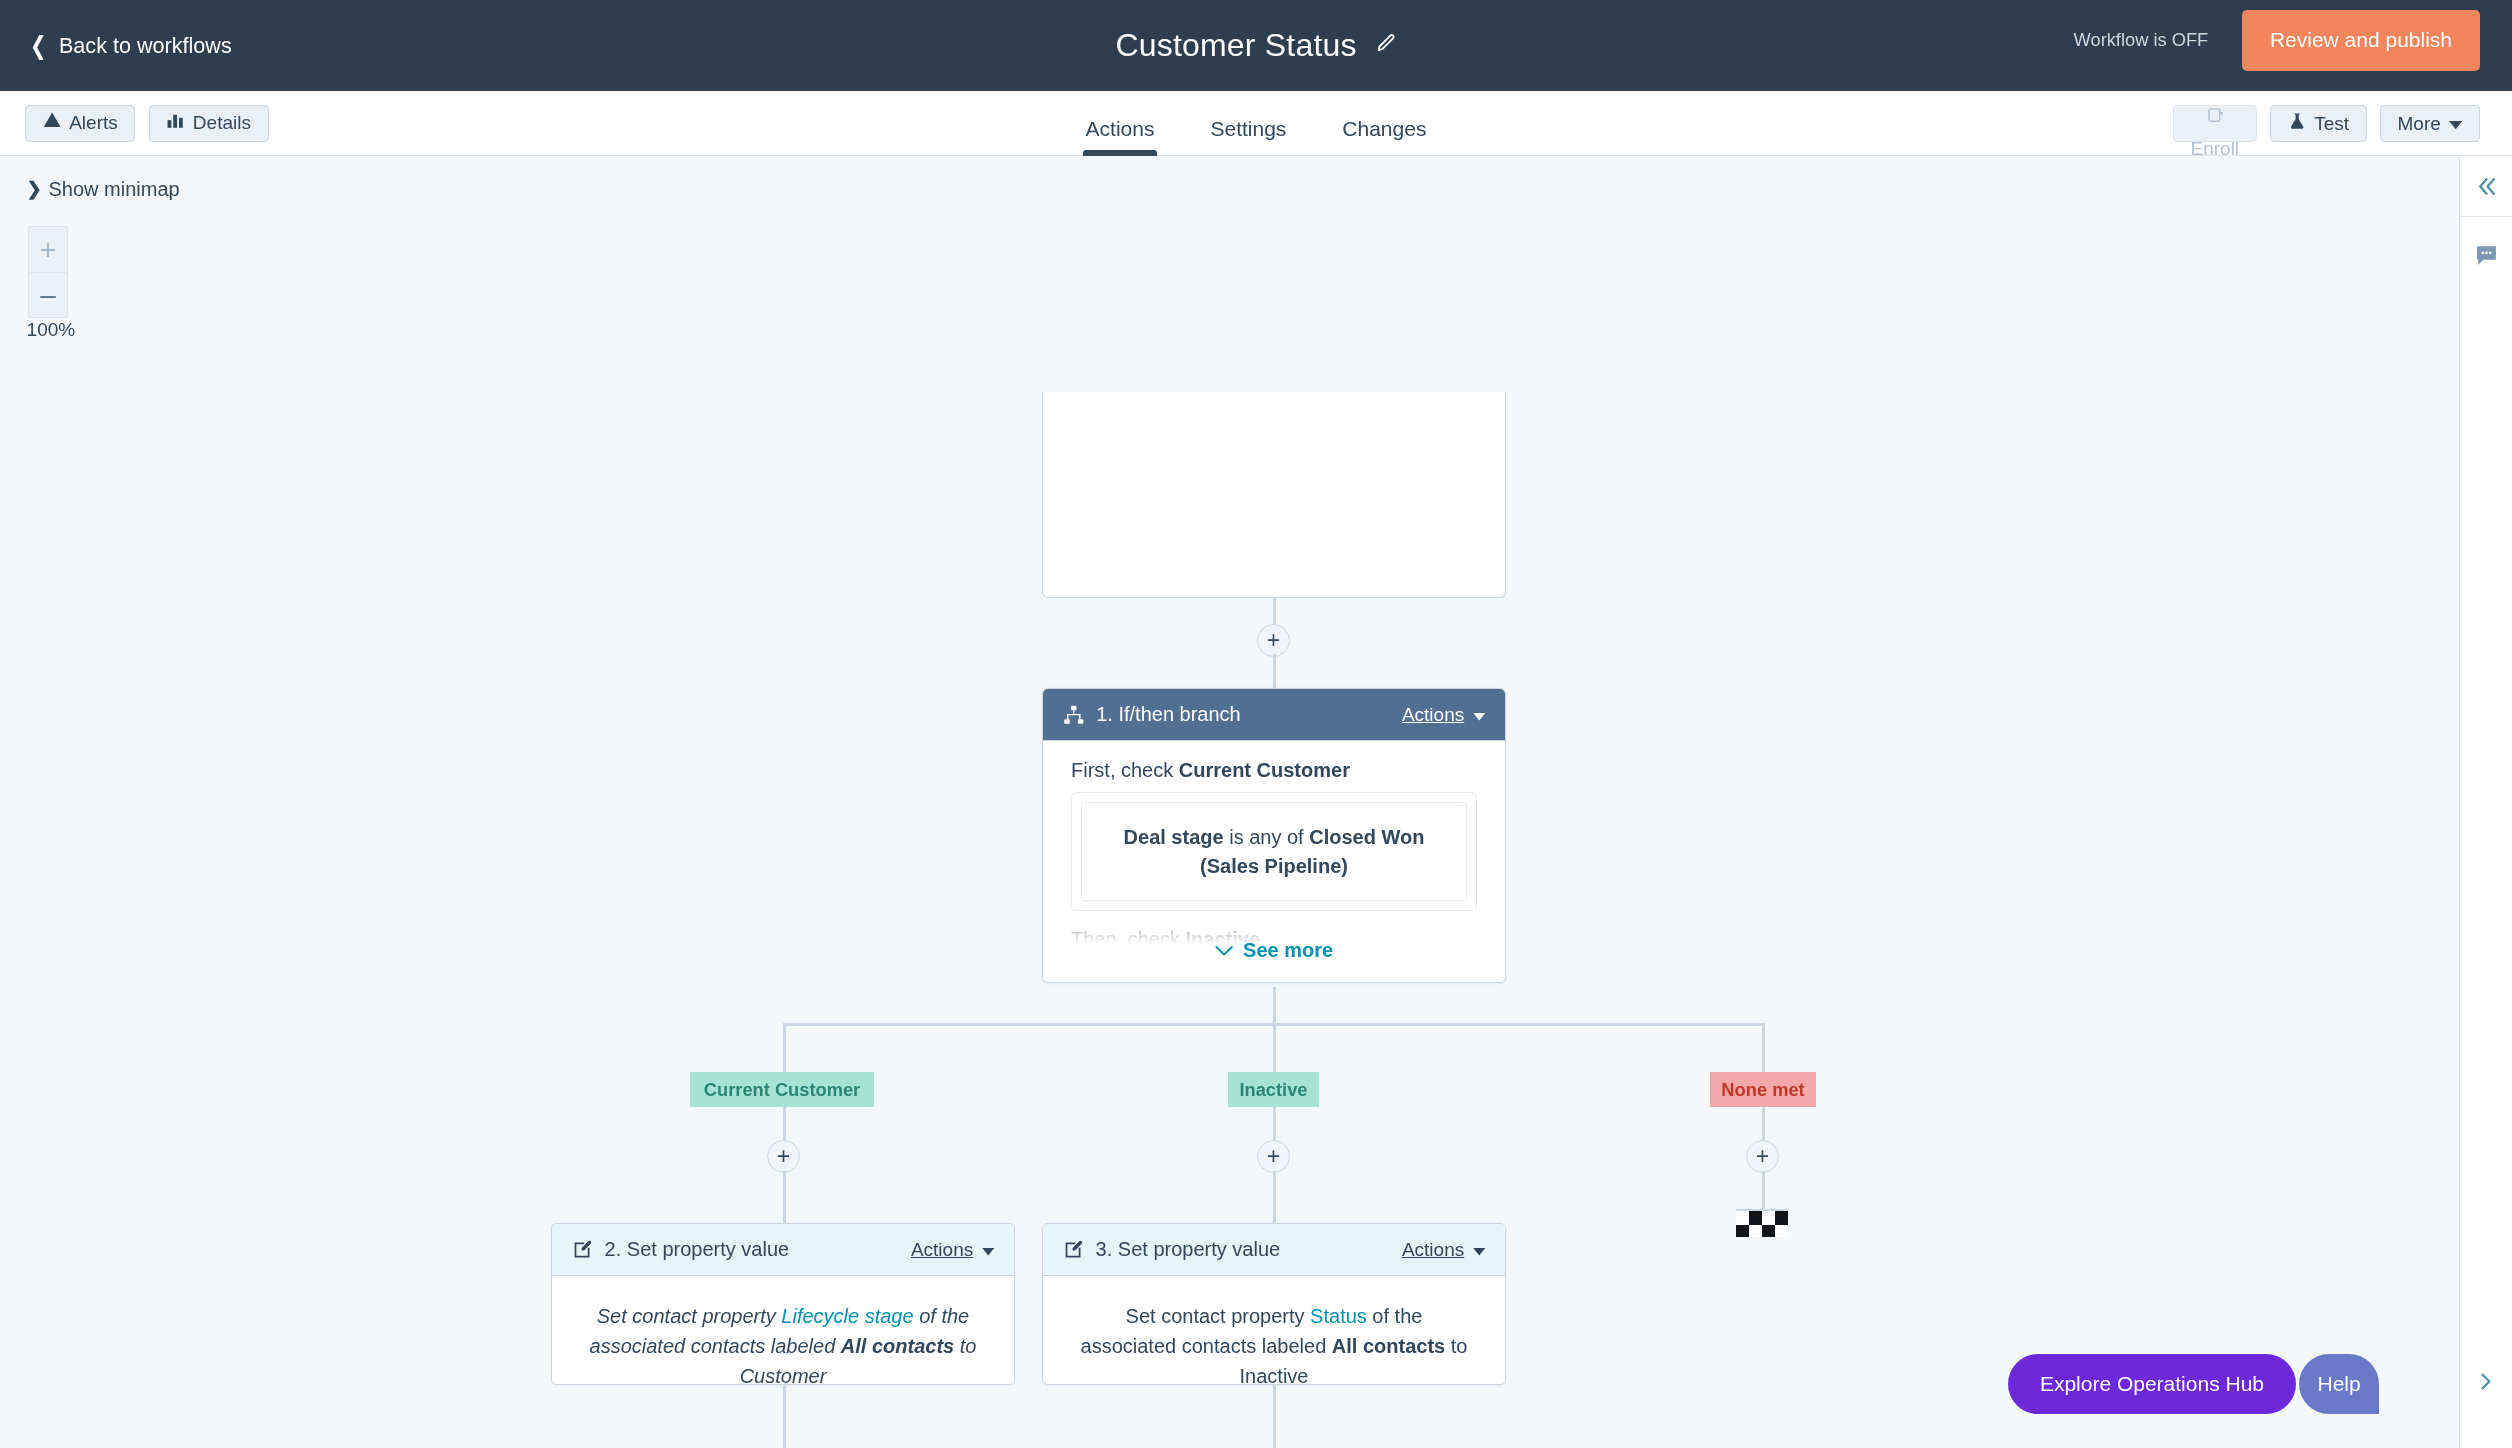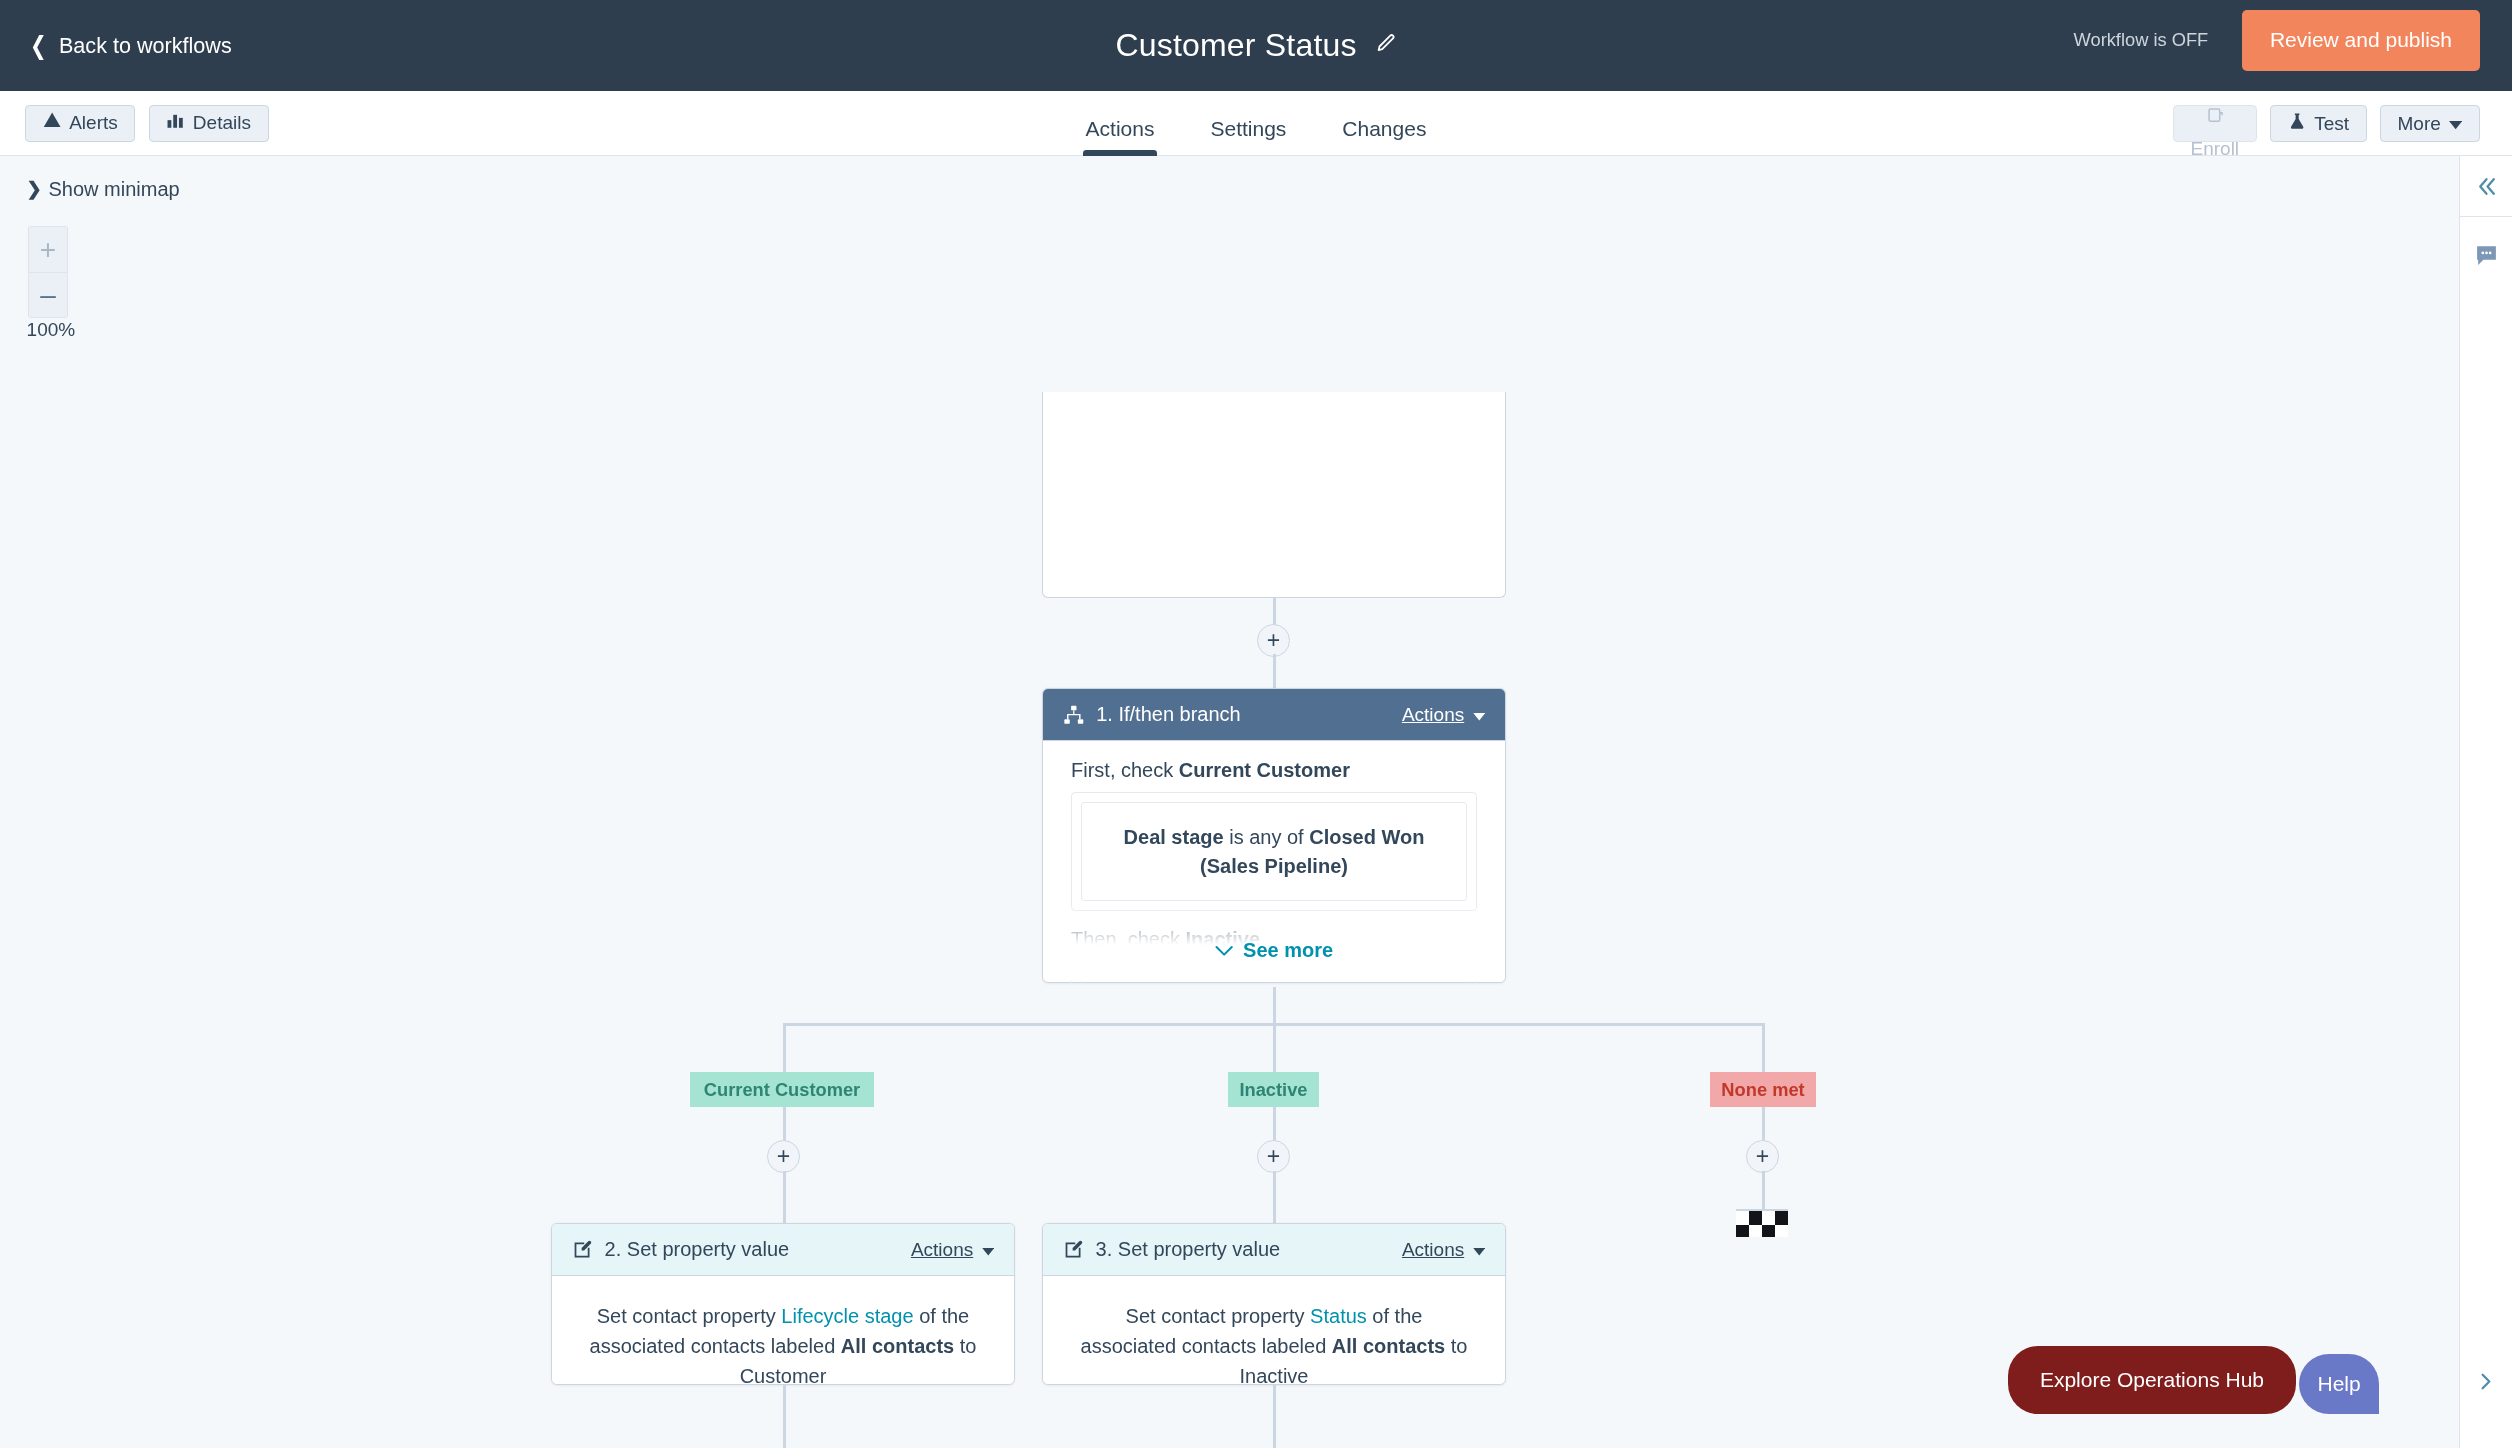--- a/index.html
+++ b/index.html
@@ -207,22 +207,22 @@
       linear-gradient(45deg, #12141a 25%, transparent 25%, transparent 75%, #12141a 75%),
       #ffffff;
     background-size: 26px 28px;
     background-position: 0 0, 13px 14px;
     border-top: 2.5px solid #cbd6e2;
   }
 
   
   #explore-ops-hub-button {
     position: absolute; right: 163px; bottom: 35px;
-    background: #7f1d1d; color: #ffffff; font-size: 21px;
-    border: none; border-radius: 30px; height: 68px; padding: 0 32px;
+    background: #6d28d9; color: #ffffff; font-size: 21px;
+    border: none; border-radius: 30px; height: 60px; padding: 0 32px;
     cursor: pointer; white-space: nowrap;
     font-family: "Liberation Sans", sans-serif;
   }
   #help-button {
     position: absolute; right: 80px; bottom: 35px;
     background: #6a78c8; color: #ffffff; font-size: 21px;
     border: none; border-radius: 30px 30px 0 30px; height: 60px; padding: 0 18.3px;
     cursor: pointer; white-space: nowrap;
     font-family: "Liberation Sans", sans-serif;
   }
@@ -441,21 +441,21 @@
       <span class="hdr-title">2. Set property value</span>
       <span class="hdr-actions" style="color:#33475b;">
         <span class="lbl">Actions</span>
         <span>
           <svg width="12.5" height="7.5" viewBox="0 0 16 10" fill="#33475b">
               <path d="M0 0h16L8 10z"></path>
             </svg>
         </span>
       </span>
     </div>
-    <div class="card-body" style="text-align:center; font-size:20px; color:#33475b; line-height:1.5; padding:25px 33px;">
+    <div class="card-body" style="text-align:center; font-size:20px; color:#33475b; line-height:1.5; padding:25px 33px;font-style:italic;">
       <span>Set contact property </span><span style="color:#0091ae;">Lifecycle stage</span><span> of the associated contacts labeled </span><span class="bold">All contacts</span><span> to Customer</span>
     </div>
   </div>
 
   <div class="card" style="left:1042px; top:1067px; width:464px; height:162px;">
     <div class="card-header hdr-action">
       <span class="hdr-icon">
         <svg width="21" height="21" viewBox="0 0 24 24" fill="#33475b">
           <path d="M3 4h11v2H5v13h13v-9h2v11H3z"></path>
           <path d="M21.4 2.6a2 2 0 00-2.8 0L11 10.2V13h2.8l7.6-7.6a2 2 0 000-2.8z"></path>

